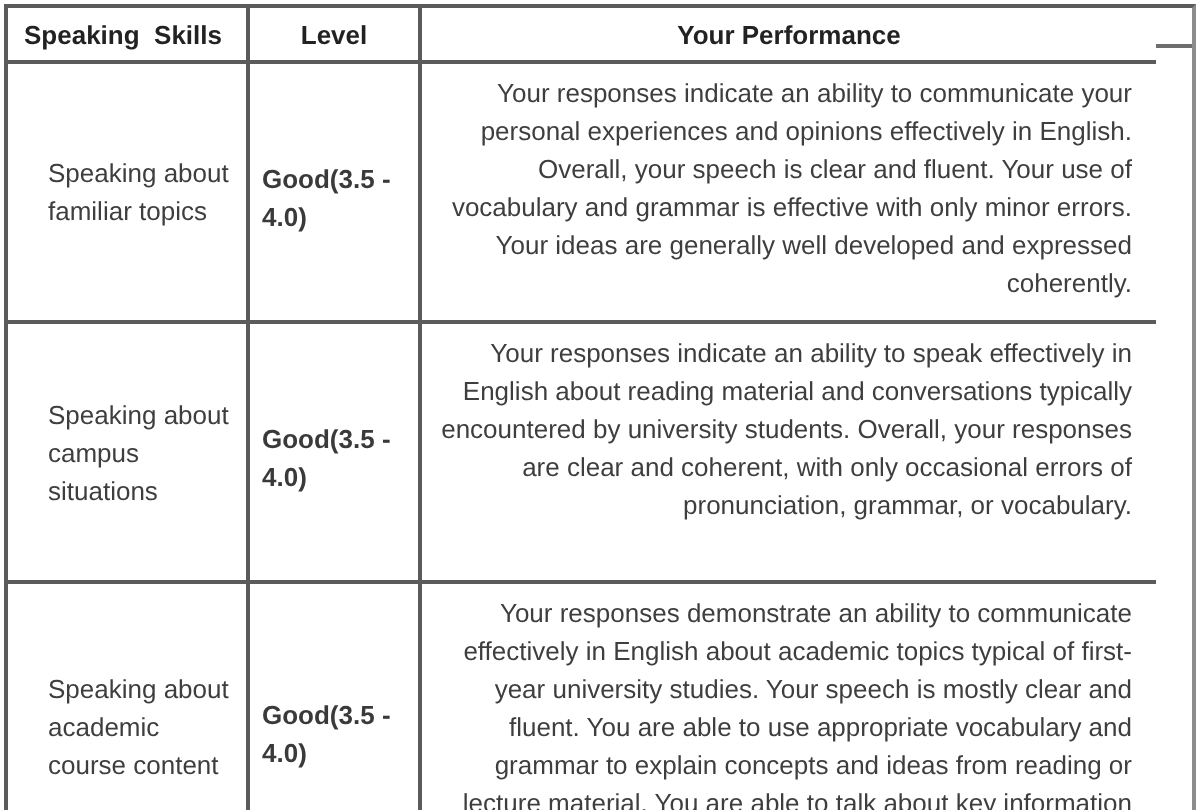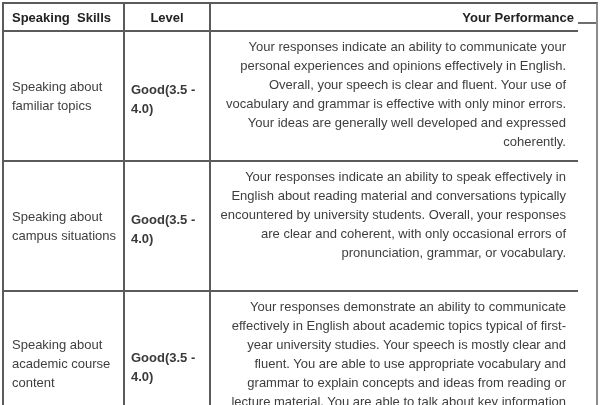--- a/index.html
+++ b/index.html
@@ -28,25 +28,25 @@
     overflow: hidden;
   }
   .main-table th {
     height: 22px;
     font-weight: bold;
     color: #222222;
     padding: 2px 4px;
   }
   th.th-skill { text-align: left; padding-left: 8px; white-space: pre-wrap; }
   th.th-level { }
-  th.th-perf  { text-align: right; margin-left: 40px; }
+  th.th-perf  { text-align: center; margin-left: 40px; }
   td.cell-skill {
     vertical-align: middle;
     text-align: left;
-    padding: 4px 6px 4px 8px;
+    padding: 4px 6px 4px 20px;
     color: #3e3e3e;
   }
   td.cell-level {
     vertical-align: middle;
     text-align: left;
     padding: 10px 4px 4px 6px;
     font-weight: bold;
     color: #3a3a3a;
   }
   td.cell-perf {

